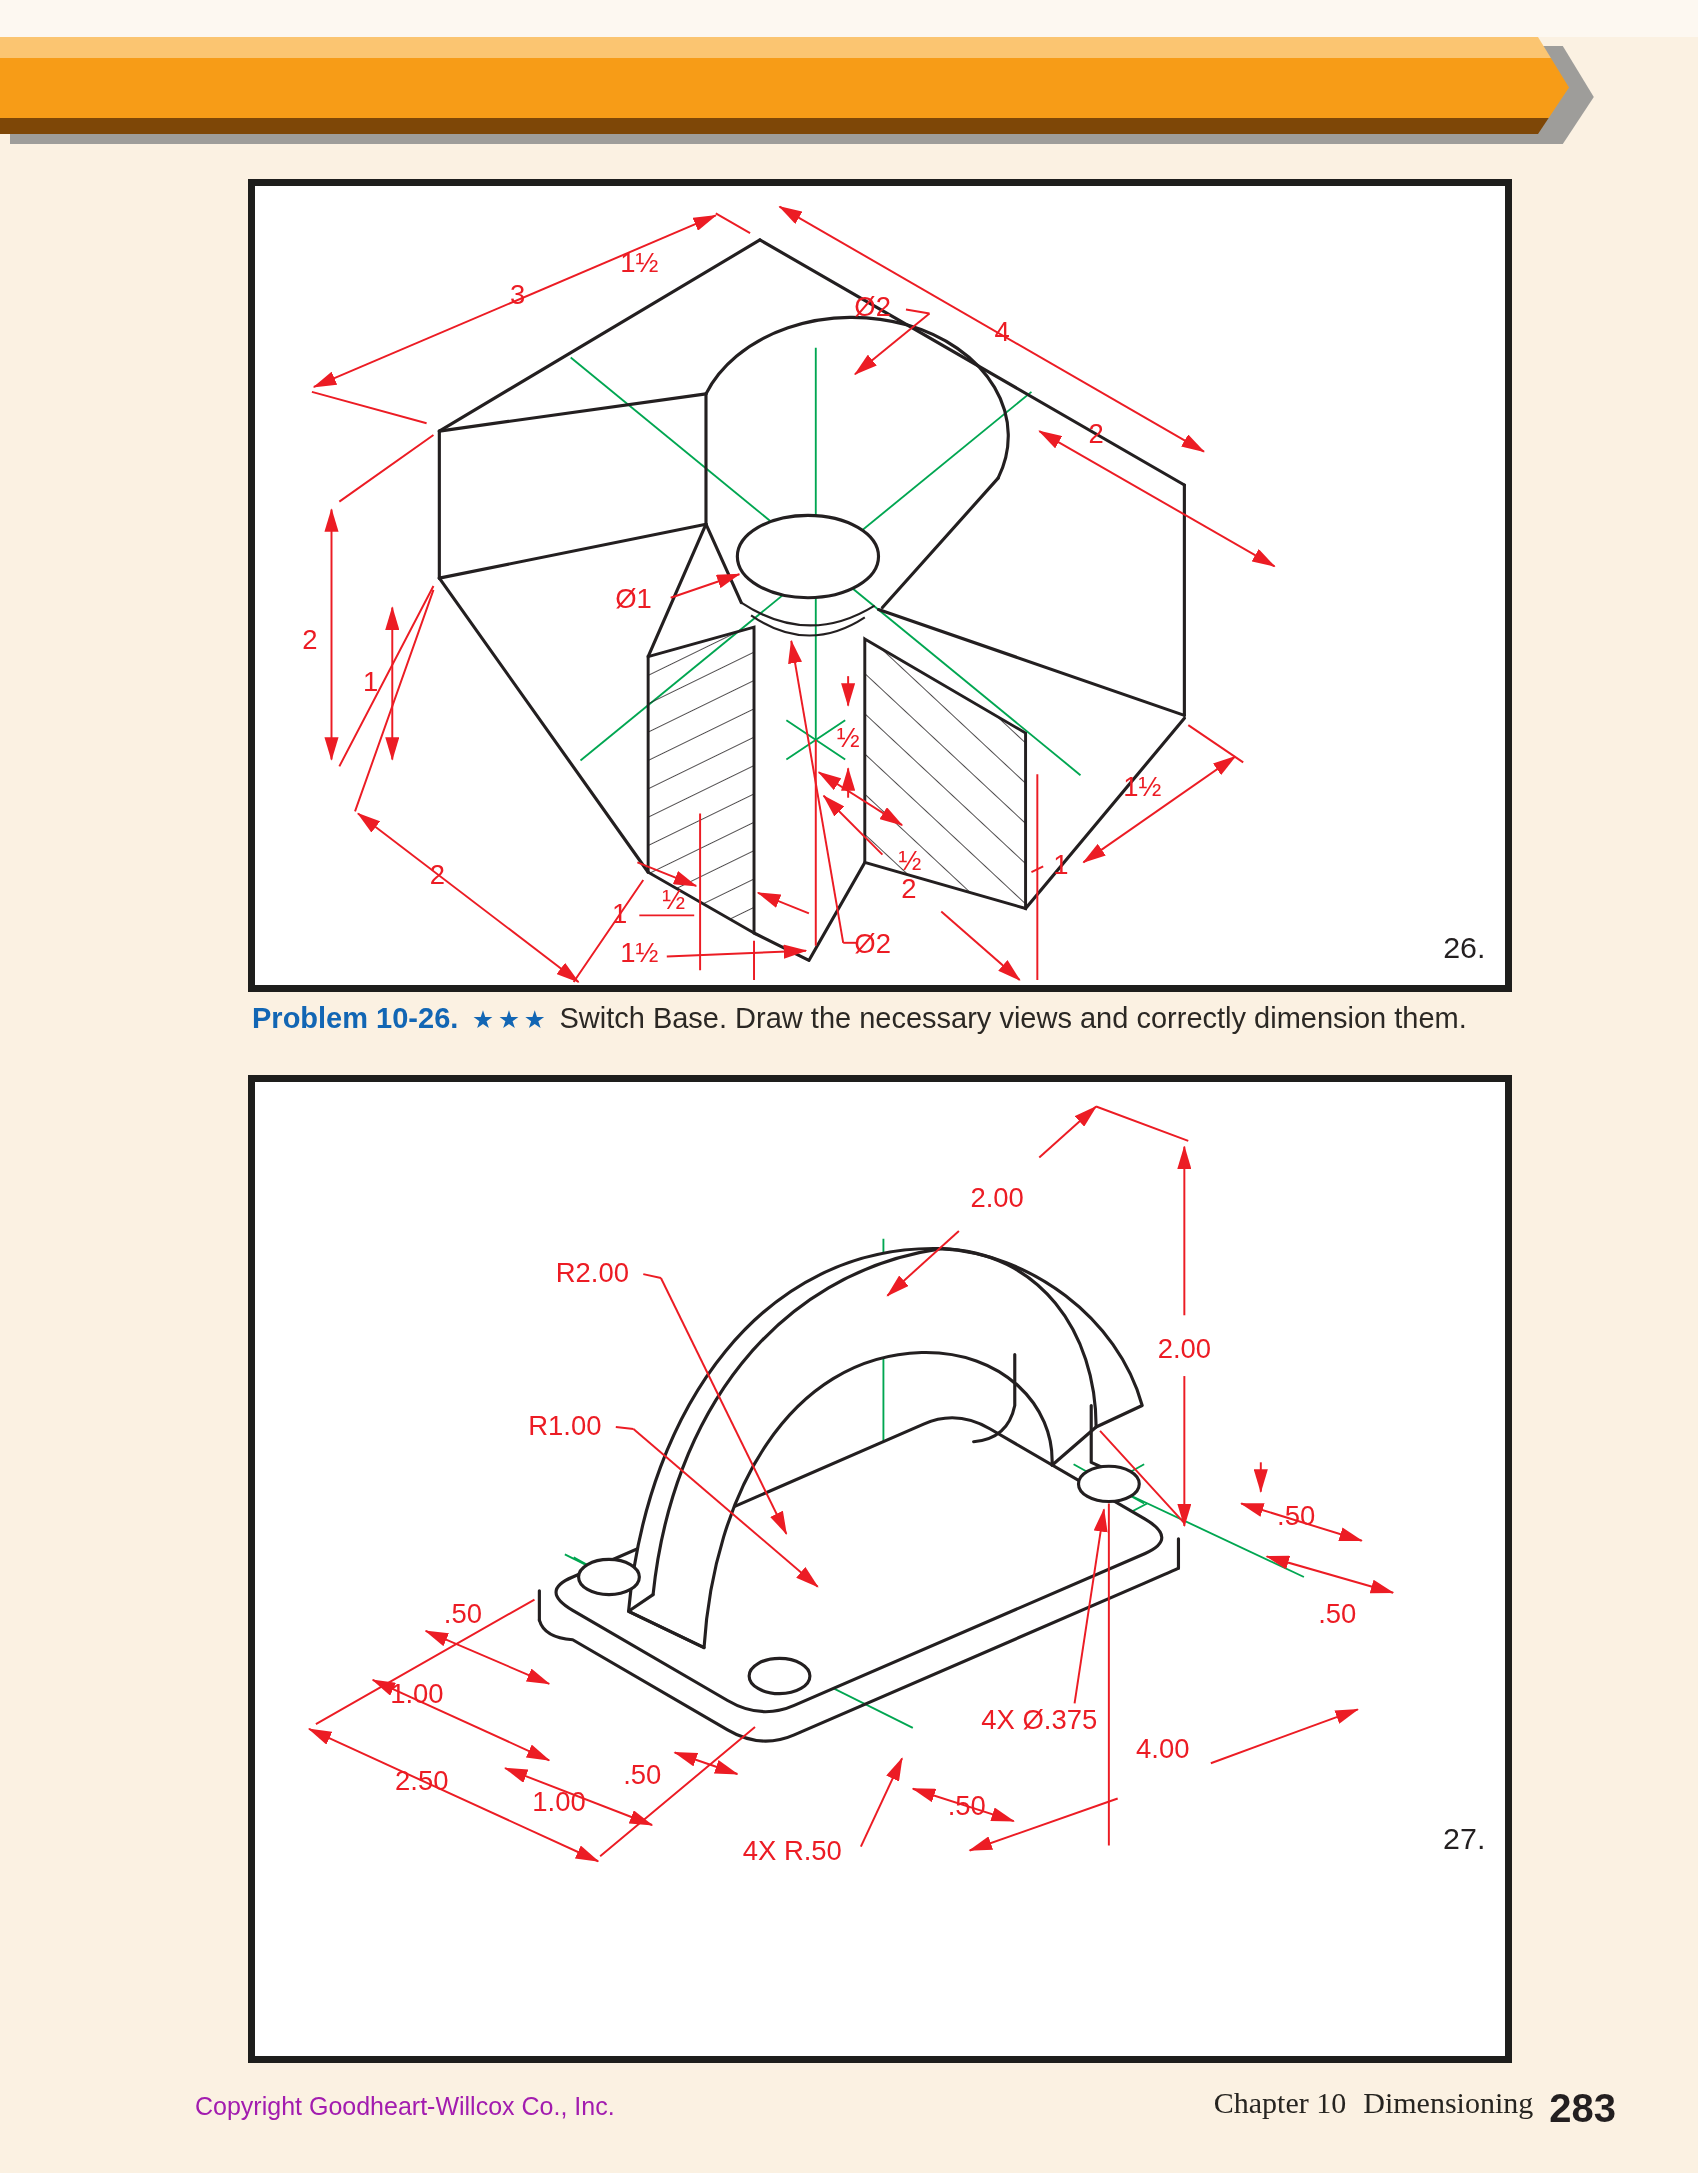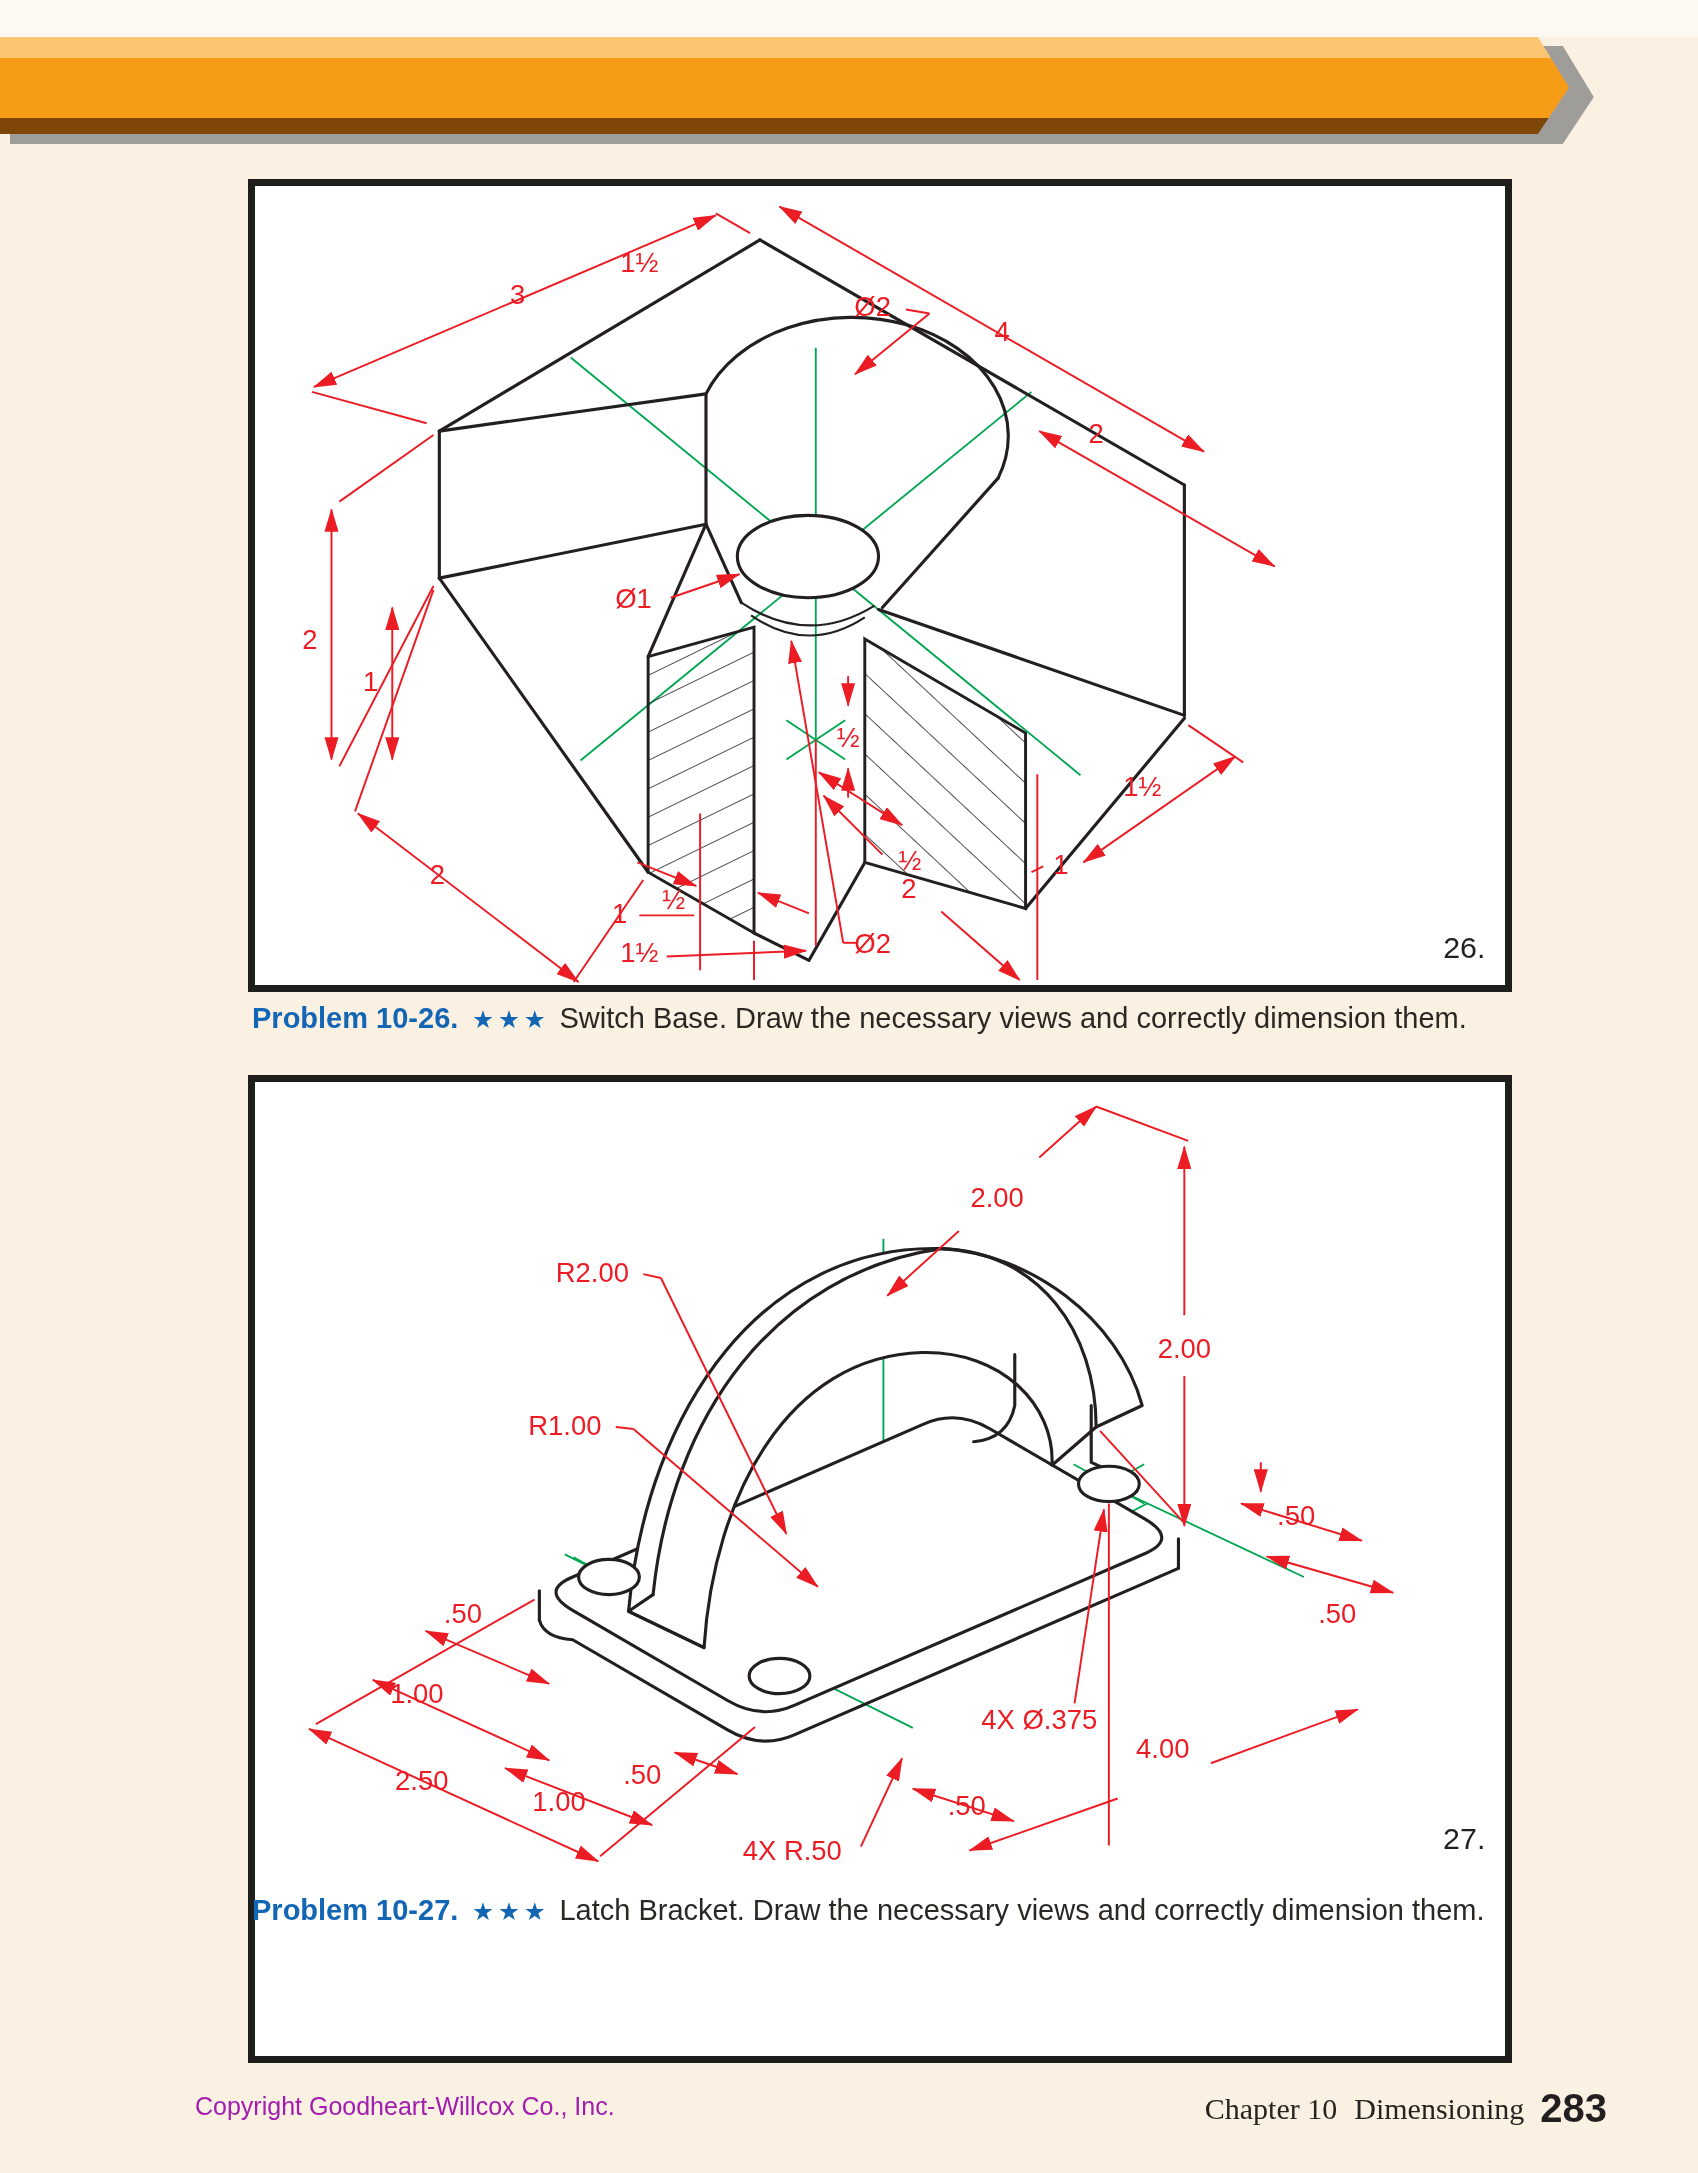--- a/index.html
+++ b/index.html
@@ -14,21 +14,21 @@
   .figbox{position:absolute;left:248px;width:1264px;background:#ffffff;border:7.8px solid #1e1e1c;box-sizing:border-box;}
   #box1{top:179px;height:813px;}
   #box2{top:1075px;height:988px;}
   .figbox svg{position:absolute;left:0;top:0;}
   .caption{position:absolute;left:248px;width:1313px;margin:4px;font-size:29px;color:#2b2824;}
   #cap1{top:998px;}
   #cap2{top:1890px;}
   .cap-label{color:#1266b4;font-weight:bold;}
   .stars{color:#1266b4;font-size:24.5px;letter-spacing:3.9px;margin:0 9.8px 0 13.7px;}
   .footer-left{position:absolute;left:179px;top:2092px;font-size:25px;color:#a21caf;margin-left:16px;}
-  .footer-right{position:absolute;right:92px;top:2086px;display:flex;align-items:center;}
+  .footer-right{position:absolute;right:83px;top:2086px;display:flex;align-items:flex-start;}
   .chap,.sec{font-family:"Liberation Serif",serif;font-size:30px;color:#262420;}
   .sec{margin-left:17px;}
   .pageno{font-size:40px;font-weight:bold;color:#231f20;margin-left:16px;}
   
   .k{stroke:#231f20;stroke-width:3.2;fill:none;stroke-linecap:round;stroke-linejoin:round;}
   .kt{stroke:#231f20;stroke-width:2.2;fill:none;}
   .g{stroke:#00a651;stroke-width:1.9;fill:none;}
   .r{stroke:#ec1c24;stroke-width:2;fill:none;}
   .ra{stroke:#ec1c24;stroke-width:2;fill:none;marker-end:url(#ar);}
   .rb{stroke:#ec1c24;stroke-width:2;fill:none;marker-start:url(#ar);marker-end:url(#ar);}
@@ -233,21 +233,20 @@
         <path class="r" d="M871,430 L871,779"></path>
 
         <text class="d mid" x="800" y="660">4X Ø.375</text>
         <path class="ra" d="M836,634 L866,436"></path>
       </g>
 
       <text class="fg" x="1212" y="782">27.</text>
     </svg>
   </div>
 
-  <p class="caption" id="cap2"><span class="cap-label">Problem 10-27.</span><span class="stars">★★★</span><span class="cap-text">Latch Bracket. Draw the necessary views and correctly dimension them.</span></p>
 
   <div class="footer-left">Copyright Goodheart-Willcox Co., Inc.</div>
   <div class="footer-right">
     <span class="chap">Chapter 10</span>
     <span class="sec">Dimensioning</span>
     <span class="pageno">283</span>
   </div>
 
 </div>
 

